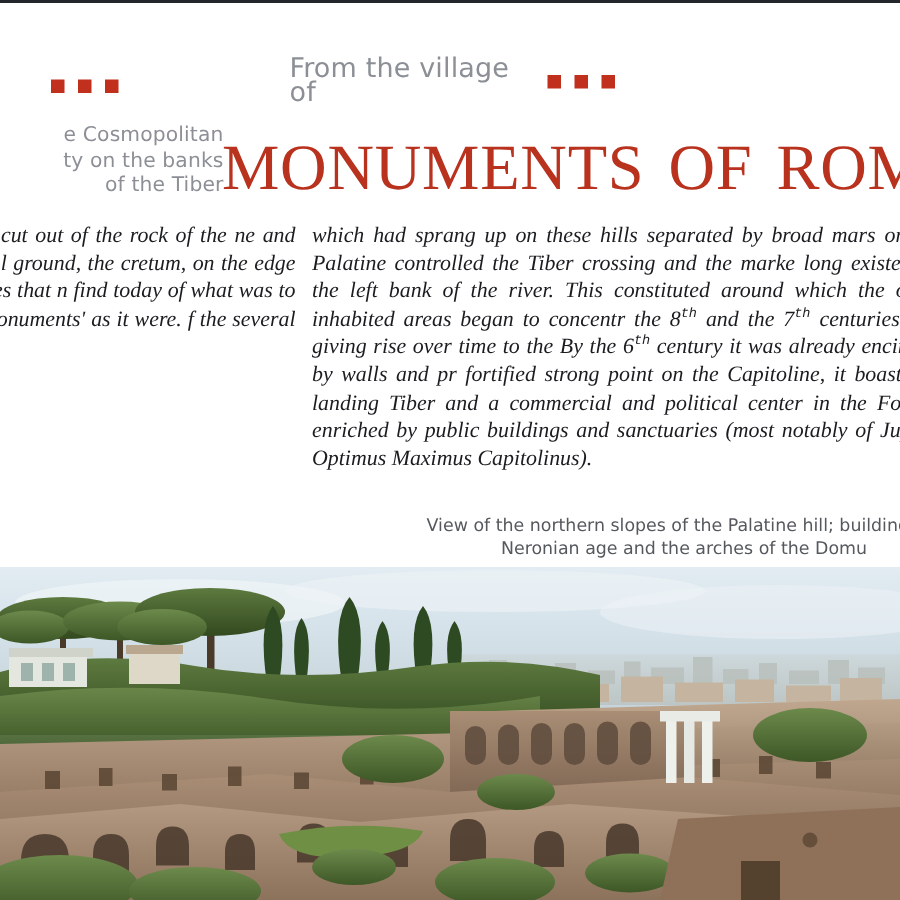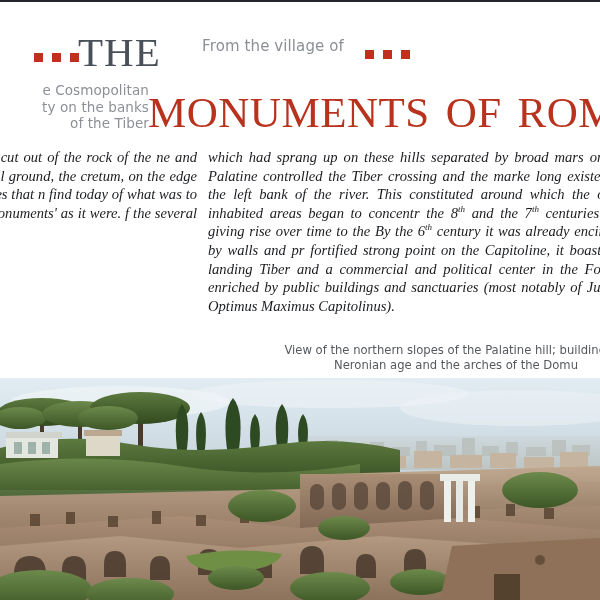--- a/index.html
+++ b/index.html
@@ -67,25 +67,24 @@
     white-space: nowrap;
   }
   .the-word::first-letter { font-size: 1em; }
 
   .kicker-right {
     position: absolute;
     left: 193px;
     top: 38px;
     width: 160px;
     font-family: "DejaVu Sans", sans-serif;
-    font-size: 15px;
+    font-size: 18px;
     line-height: 16px;
     color: #8c9096;
     letter-spacing: .1px;
-    text-align: center;
   }
 
   .kicker-left {
     position: absolute;
     left: -36px;
     top: 82px;
     width: 185px;
     text-align: right;
     font-family: "DejaVu Sans", sans-serif;
     font-size: 13.5px;
@@ -134,20 +133,21 @@
   }
   .col-right {
     left: 208px;
     width: 420px;
   }
   .col p { margin: 0; }
   sup {
     font-size: .62em;
     vertical-align: super;
     line-height: 0;
+    font-family: Liberation Mono, monospace;
   }
 
   
   .caption {
     position: absolute;
     left: 256px;
     top: 343px;
     width: 400px;
     font-family: "DejaVu Sans", sans-serif;
     font-size: 11.6px;
@@ -176,21 +176,20 @@
   <div class="top-rule"></div>
 
   <div class="masthead">
 
     <div class="dots dots-left">
       <span class="sq"></span>
       <span class="sq"></span>
       <span class="sq"></span>
     </div>
 
-    <div class="the-word">The</div>
 
     <div class="kicker-right">
       <div>From the village of</div>
     </div>
 
     <div class="dots dots-right">
       <span class="sq"></span>
       <span class="sq"></span>
       <span class="sq"></span>
     </div>

